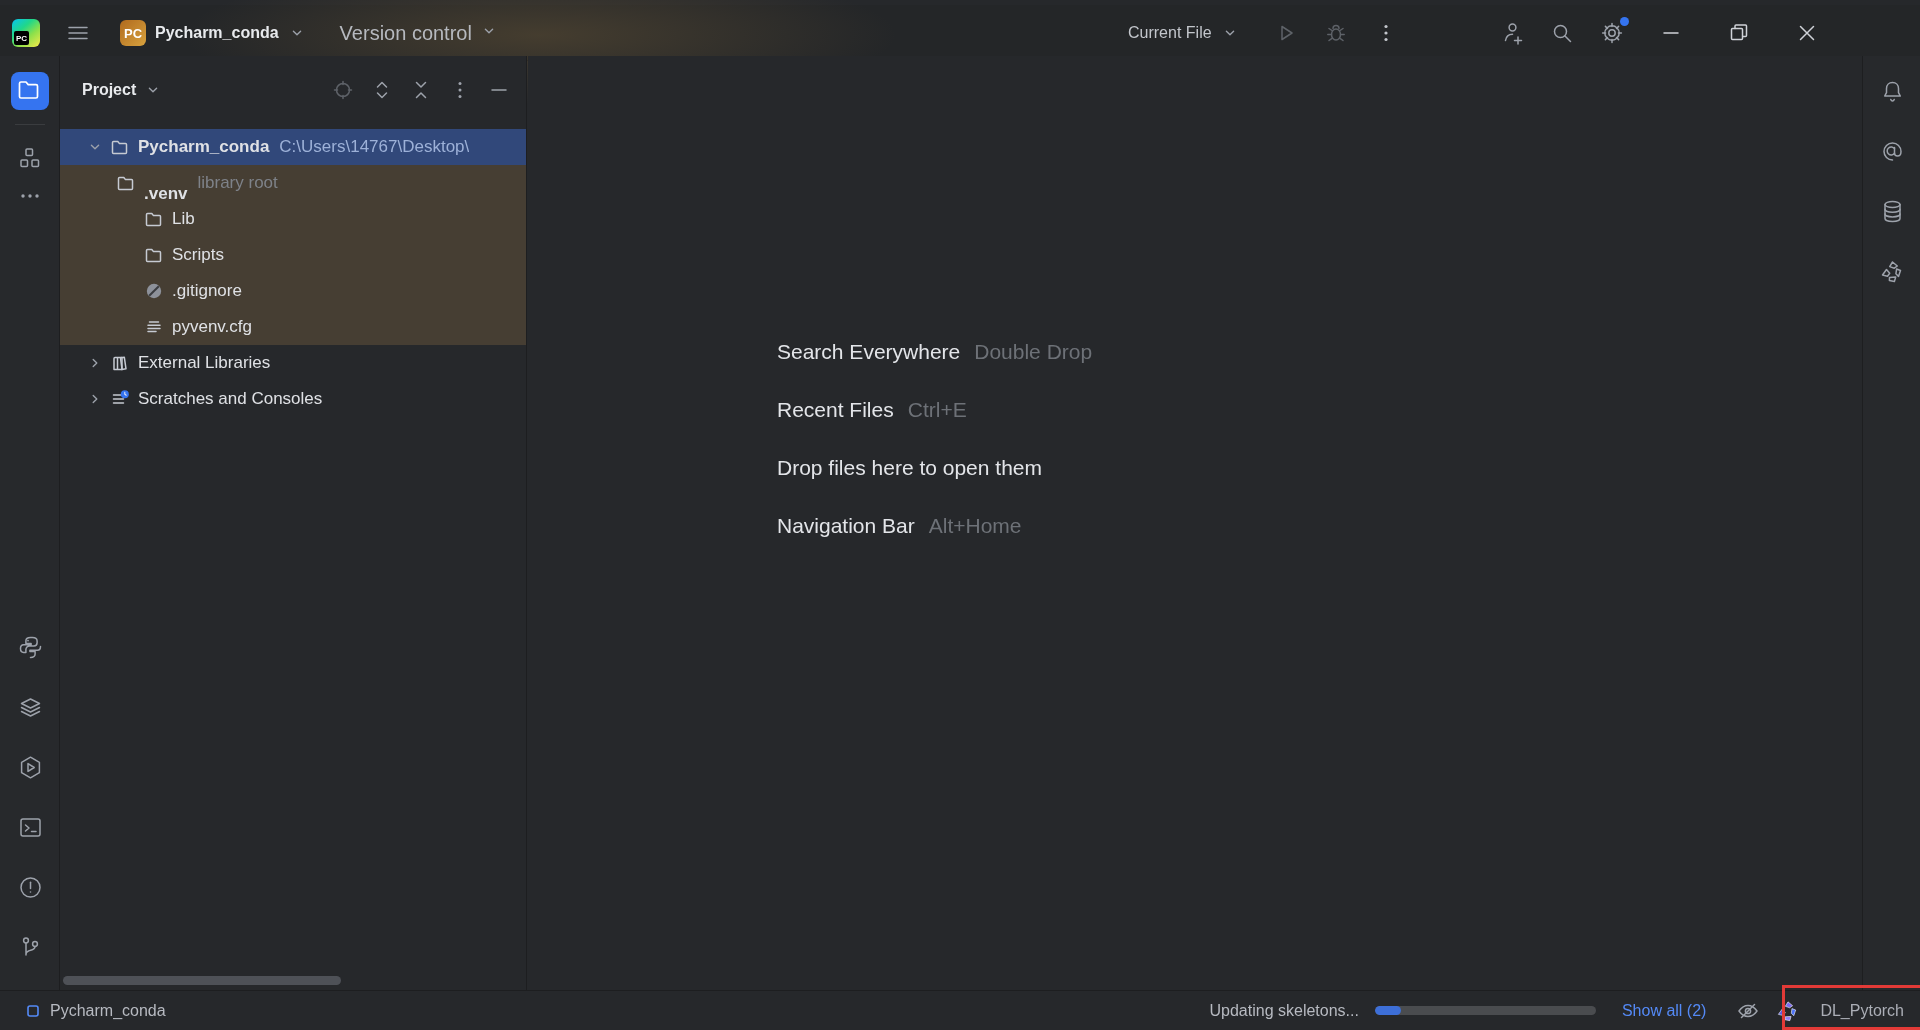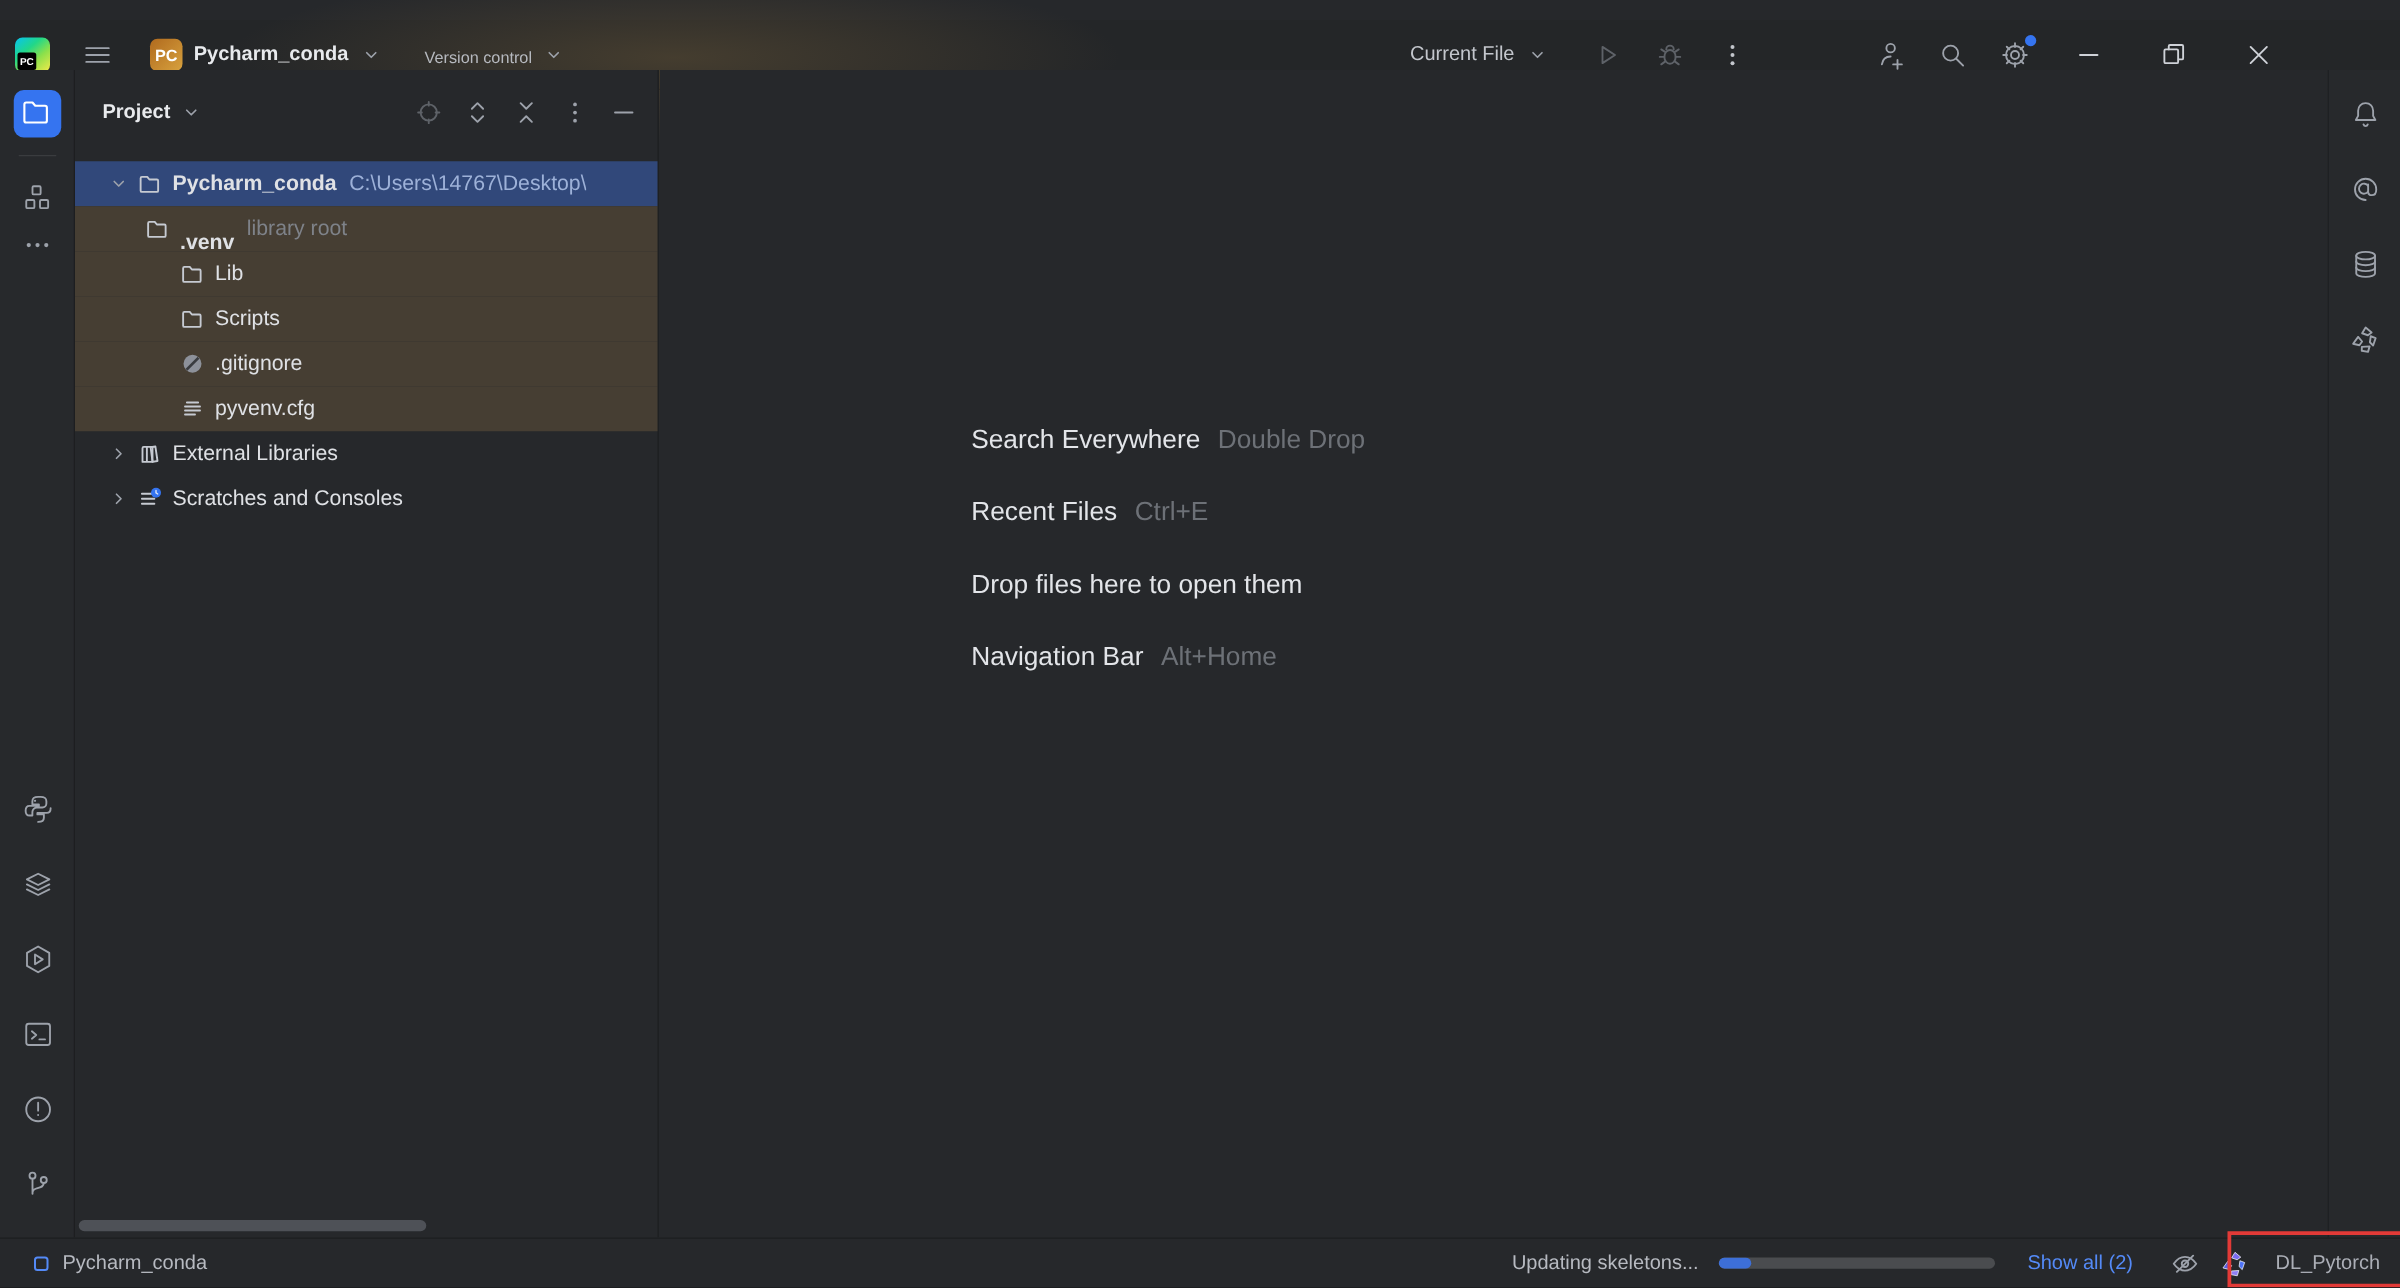--- a/index.html
+++ b/index.html
@@ -8,21 +8,21 @@
     position:relative; width:1920px; height:1030px; overflow:hidden;
     background:#26282b; color:#dfe1e5;
     font-family:"Liberation Sans", sans-serif;
   }
   svg{ display:block; }
   .ic{ stroke:#9da2ab; fill:none; stroke-width:1.5; stroke-linecap:round; stroke-linejoin:round; }
   .ic-dim{ stroke:#5e6268; }
 
   
   .titlebar{
-    position:absolute; left:0; top:16px; width:1920px; height:56px;
+    position:absolute; left:0; top:5px; width:1920px; height:56px;
     background:#242628; border-bottom:1px solid #1c1d1f;
   }
   .titlebar::before{
     content:""; position:absolute; left:180px; top:-40px; width:720px; height:140px;
     background:radial-gradient(ellipse at center, rgba(122,98,58,.38) 0%, rgba(122,98,58,0) 70%);
     pointer-events:none;
   }
   .tb-left{ position:absolute; left:0; top:0; height:56px; display:flex; align-items:center; }
   .app-logo{
     width:28px; height:28px; margin-left:12px; border-radius:6px; position:relative;
@@ -35,21 +35,21 @@
   }
   .tb-btn{ height:40px; min-width:40px; display:flex; align-items:center; justify-content:center; border-radius:6px; }
   .hamburger{ margin-left:18px; }
   .proj-chip{ display:flex; align-items:center; margin-left:22px; gap:9px; }
   .pc-badge{
     width:26px; height:26px; border-radius:6px; color:#fff; font-weight:bold; font-size:13px;
     display:flex; align-items:center; justify-content:center;
     background:linear-gradient(135deg,#b06a1e 0%,#d8a23e 100%);
   }
   .proj-name{ font-size:16px; font-weight:bold; color:#e8eaed; }
-  .vcs{ display:flex; align-items:flex-end; gap:8px; margin-left:34px; color:#b6b9bf; font-size:13px; }
+  .vcs{ display:flex; align-items:flex-start; gap:8px; margin-left:34px; color:#b6b9bf; font-size:20px; }
   .tb-right{ position:absolute; left:1128px; top:0; height:56px; display:flex; align-items:center; }
   .runcfg{ display:flex; align-items:center; gap:9px; color:#c3c6cc; font-size:16px; margin-right:22px; }
   .tb-ic{ width:50px; height:40px; display:flex; align-items:center; justify-content:center; border-radius:6px; }
   .tb-gap{ width:76px; }
   .gear-wrap{ position:relative; }
   .gear-dot{ position:absolute; right:8px; top:4px; width:9px; height:9px; border-radius:50%; background:#3574f0; }
   .win-btn{ width:68px; height:56px; display:flex; align-items:center; justify-content:center; }
 
   
   .leftbar{

